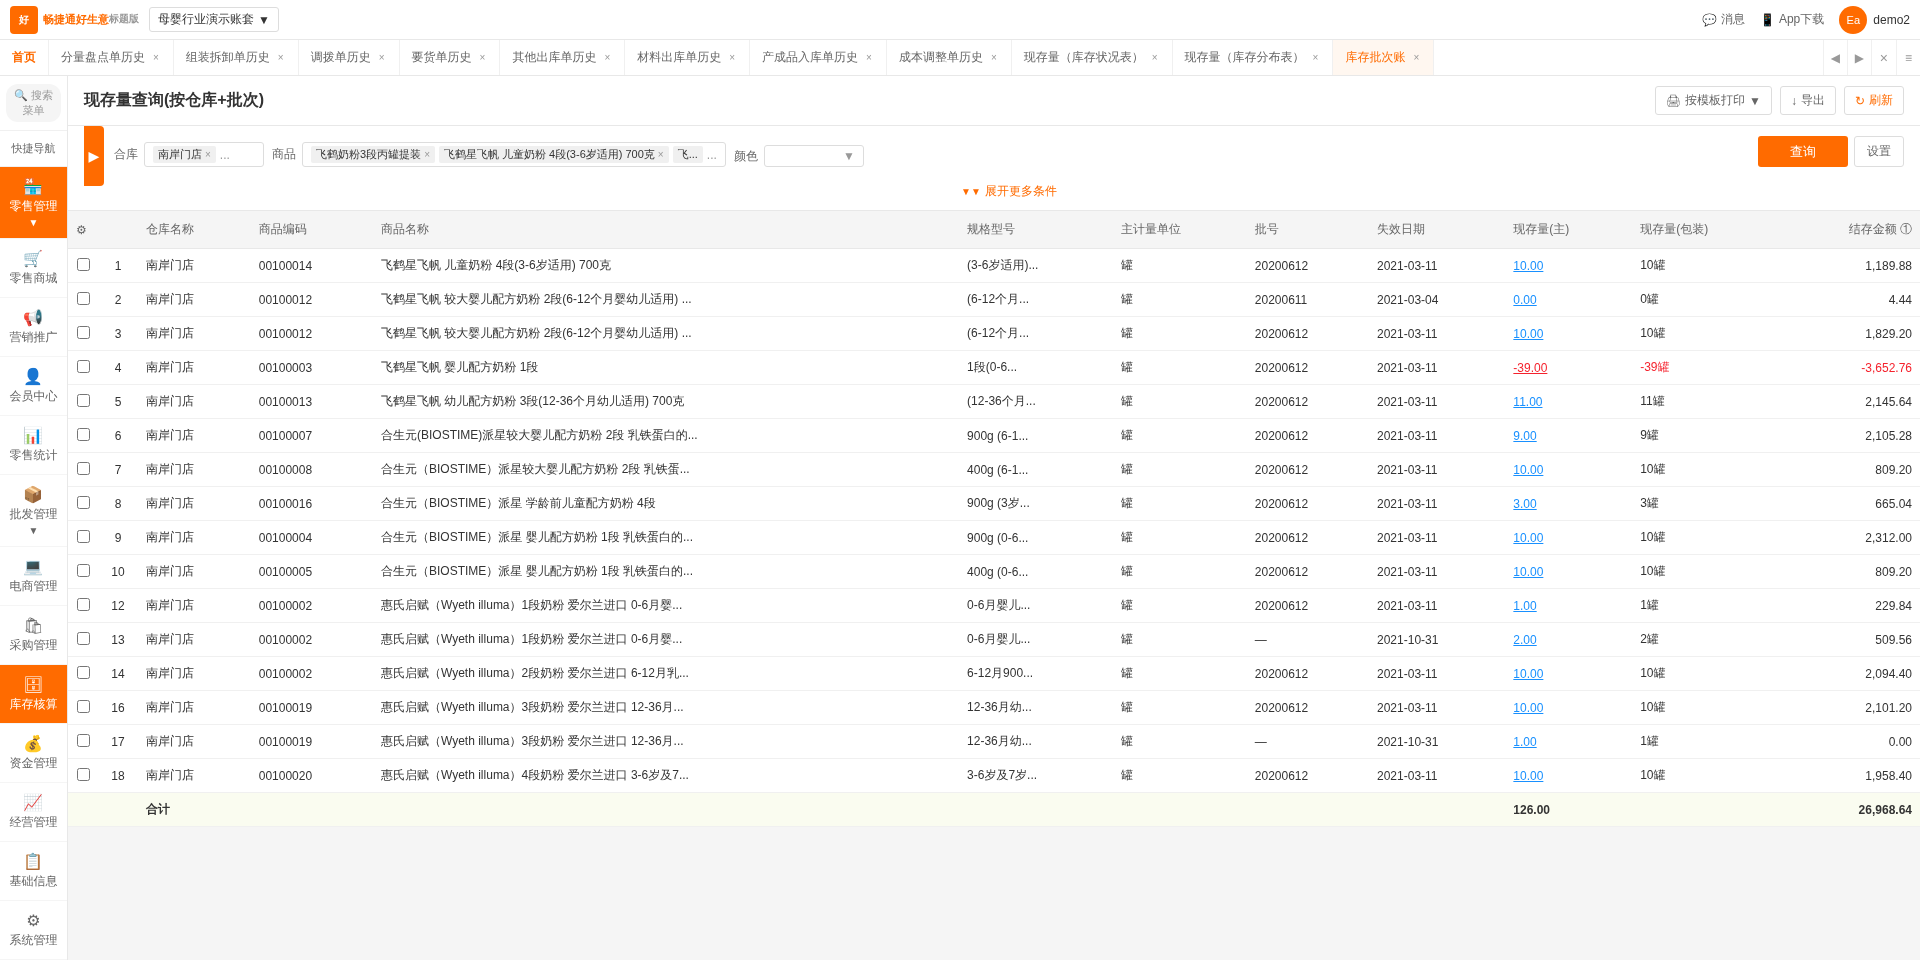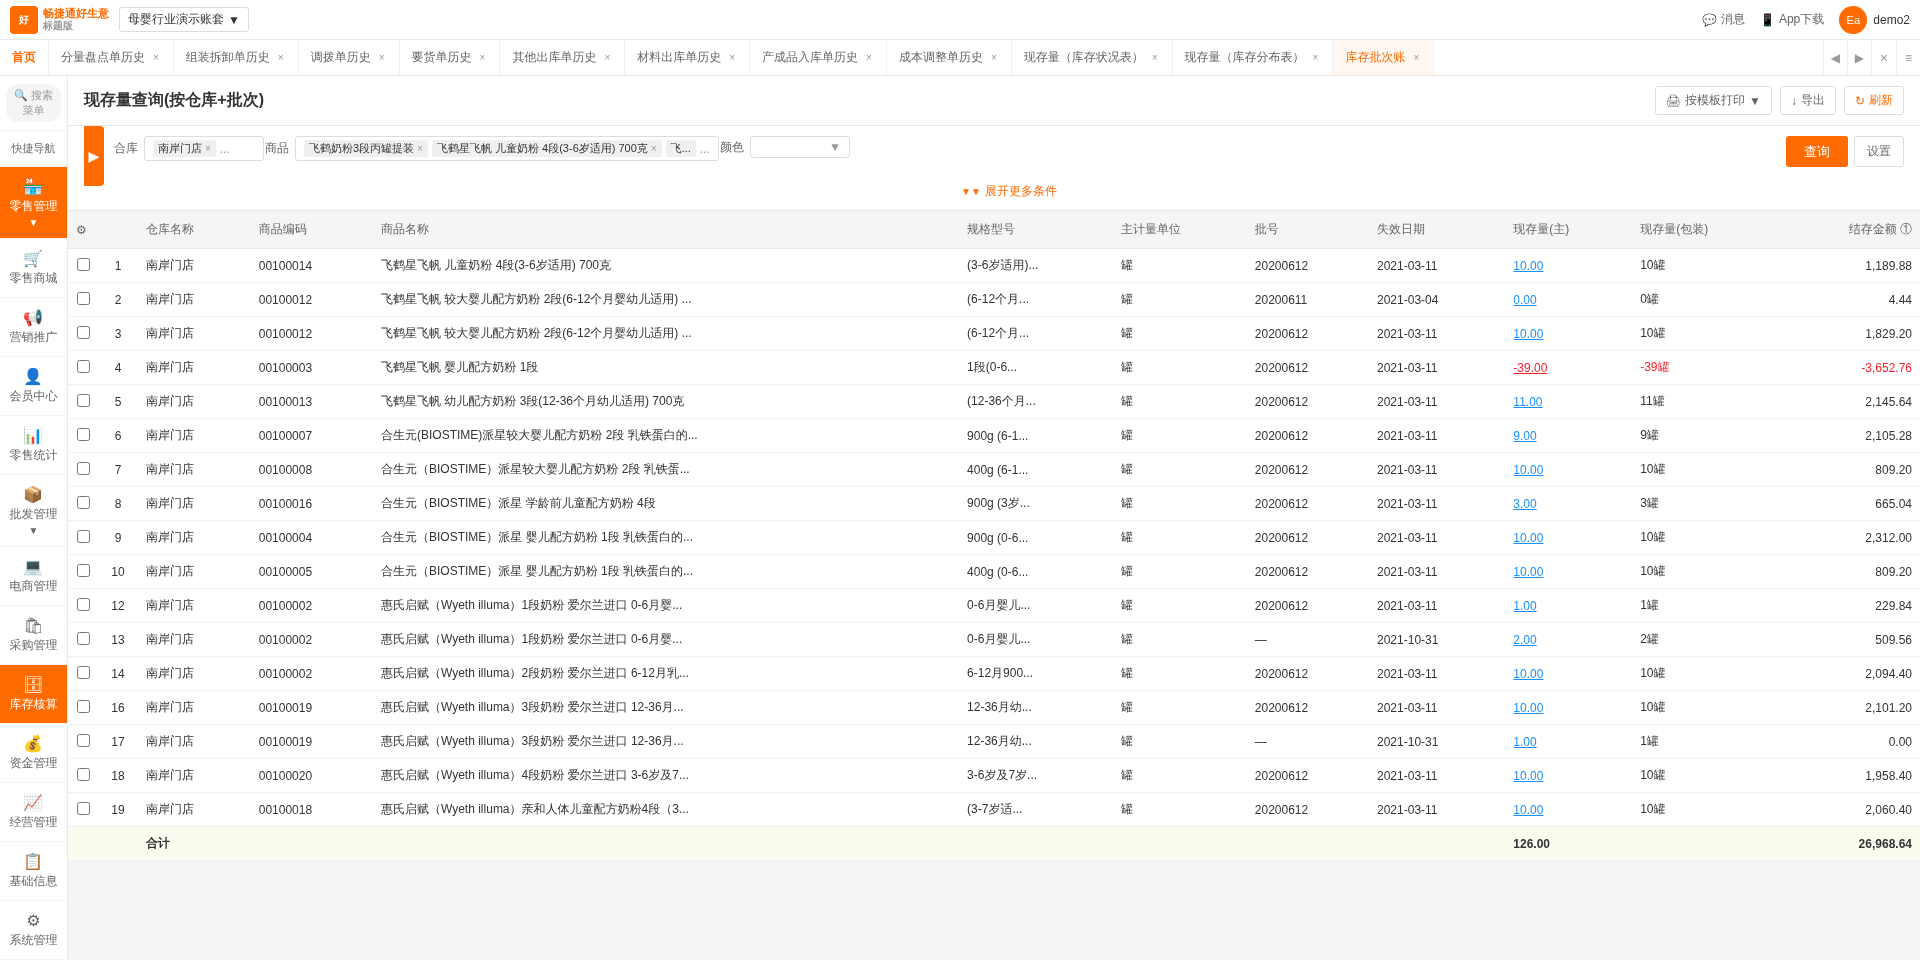--- a/index.html
+++ b/index.html
@@ -44,30 +44,30 @@
     .main { flex: 1; overflow: hidden; display: flex; flex-direction: column; }
     .page-header { background: #fff; padding: 10px 16px; border-bottom: 1px solid #e8e8e8; display: flex; align-items: center; justify-content: space-between; }
     .page-title { font-size: 16px; font-weight: bold; color: #333; }
     .page-actions { display: flex; align-items: center; gap: 8px; }
     .btn-print { display: flex; align-items: center; gap: 4px; padding: 5px 10px; border: 1px solid #ddd; border-radius: 3px; cursor: pointer; font-size: 12px; color: #666; background: #fff; }
     .btn-export { display: flex; align-items: center; gap: 4px; padding: 5px 10px; border: 1px solid #ddd; border-radius: 3px; cursor: pointer; font-size: 12px; color: #666; background: #fff; }
     .btn-refresh { display: flex; align-items: center; gap: 4px; padding: 5px 10px; border: 1px solid #ddd; border-radius: 3px; cursor: pointer; font-size: 12px; color: #ff6b00; background: #fff; }
     
     
     .filter-area { background: #fff; padding: 10px 16px; border-bottom: 1px solid #e8e8e8; }
-    .filter-row { display: flex; align-items: flex-start; gap: 1px; flex-wrap: wrap; }
+    .filter-row { display: flex; align-items: flex-end; gap: 8px; flex-wrap: wrap; }
     .filter-group { display: flex; align-items: center; gap: 6px; }
     .filter-label { font-size: 12px; color: #666; white-space: nowrap; }
     .filter-expand-btn { display: flex; align-items: center; gap: 4px; color: #ff6b00; cursor: pointer; font-size: 12px; margin: 8px auto 0; justify-content: center; }
     .expand-arrow { font-size: 10px; }
     .tag-input { display: flex; align-items: center; gap: 4px; border: 1px solid #ddd; border-radius: 3px; padding: 3px 8px; min-width: 120px; background: #fff; flex-wrap: wrap; }
     .tag { display: flex; align-items: center; gap: 3px; background: #f0f0f0; border-radius: 2px; padding: 1px 5px; font-size: 11px; color: #333; }
     .tag .tag-close { cursor: pointer; color: #999; font-size: 10px; }
     .filter-dots { color: #999; cursor: pointer; }
-    .btn-query { background: #ff6b00; color: white; border: none; border-radius: 3px; padding: 6px 18px; cursor: pointer; font-size: 13px; }
+    .btn-query { background: #ff6b00; color: white; border: none; border-radius: 3px; padding: 6px 32px; cursor: pointer; font-size: 13px; }
     .btn-settings { background: #fff; color: #666; border: 1px solid #ddd; border-radius: 3px; padding: 6px 12px; cursor: pointer; font-size: 12px; }
     
     
     .table-container { flex: 1; overflow: auto; padding: 0; }
     table { width: 100%; border-collapse: collapse; background: #fff; }
     thead tr { background: #f5f5f5; }
     thead th { padding: 10px 8px; text-align: left; font-size: 12px; color: #666; font-weight: normal; border-bottom: 1px solid #e8e8e8; white-space: nowrap; }
     tbody tr { border-bottom: 1px solid #f0f0f0; }
     tbody tr.summary-row { background: #fafcf0; font-weight: bold; }
     tbody td { padding: 8px 8px; font-size: 12px; color: #333; white-space: nowrap; }
@@ -89,21 +89,21 @@
     
     .orange-expand { width: 20px; height: 60px; background: #ff6b00; border-radius: 0 4px 4px 0; display: flex; align-items: center; justify-content: center; color: white; cursor: pointer; font-size: 14px; flex-shrink: 0; margin-top: -10px; }
   </style>
 </head>
 <body>
 
 <div class="top-bar">
   <div class="top-bar-left">
     <div class="logo-area">
       <div class="logo-icon">好</div>
-      <div style="display:flex;flex-direction:column;line-height:1.2">
+      <div style="display:flex;flex-direction:row;line-height:1.2">
         <span style="font-size:11px;color:#ff6b00">畅捷通好生意</span>
         <span style="font-size:10px;color:#999">标题版</span>
       </div>
     </div>
     <div class="industry-select">
       <span>母婴行业演示账套</span>
       <span>▼</span>
     </div>
   </div>
   <div class="top-bar-right">
@@ -562,34 +562,20 @@
     <td>00100020</td>
     <td>惠氏启赋（Wyeth illuma）4段奶粉 爱尔兰进口 3-6岁及7...</td>
     <td>3-6岁及7岁...</td>
     <td>罐</td>
     <td>20200612</td>
     <td>2021-03-11</td>
     <td><span class="link-val">10.00</span></td>
     <td><span class="">10罐</span></td>
     <td class="text-right">1,958.40</td>
   </tr>
-            <tr>
-    <td class="checkbox-cell"><input type="checkbox" style=""></td>
-    <td class="text-center">19</td>
-    <td>南岸门店</td>
-    <td>00100018</td>
-    <td>惠氏启赋（Wyeth illuma）亲和人体儿童配方奶粉4段（3...</td>
-    <td>(3-7岁适...</td>
-    <td>罐</td>
-    <td>20200612</td>
-    <td>2021-03-11</td>
-    <td><span class="link-val">10.00</span></td>
-    <td><span class="">10罐</span></td>
-    <td class="text-right">2,060.40</td>
-  </tr>
             <tr class="summary-row">
   <td></td>
   <td></td>
   <td colspan="7">合计</td>
   <td>126.00</td>
   <td></td>
   <td class="text-right">26,968.64</td>
 </tr>
           </tbody>
       </table>

